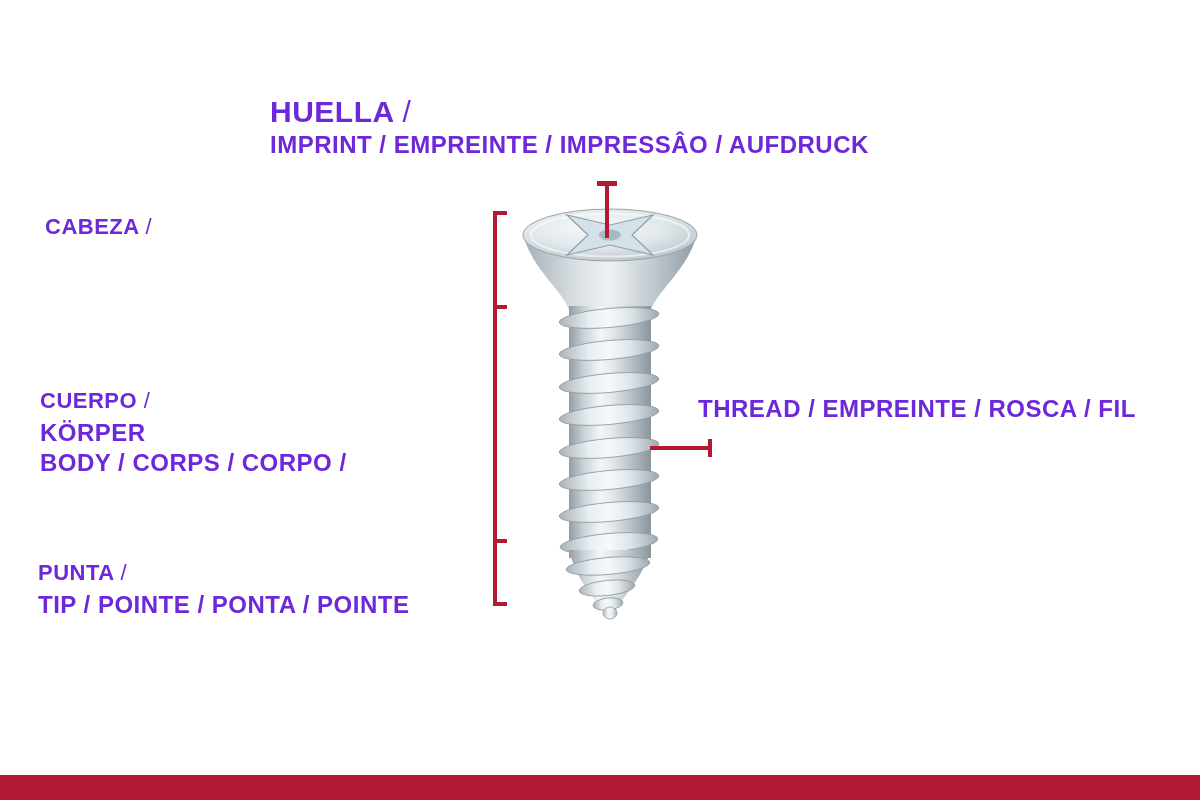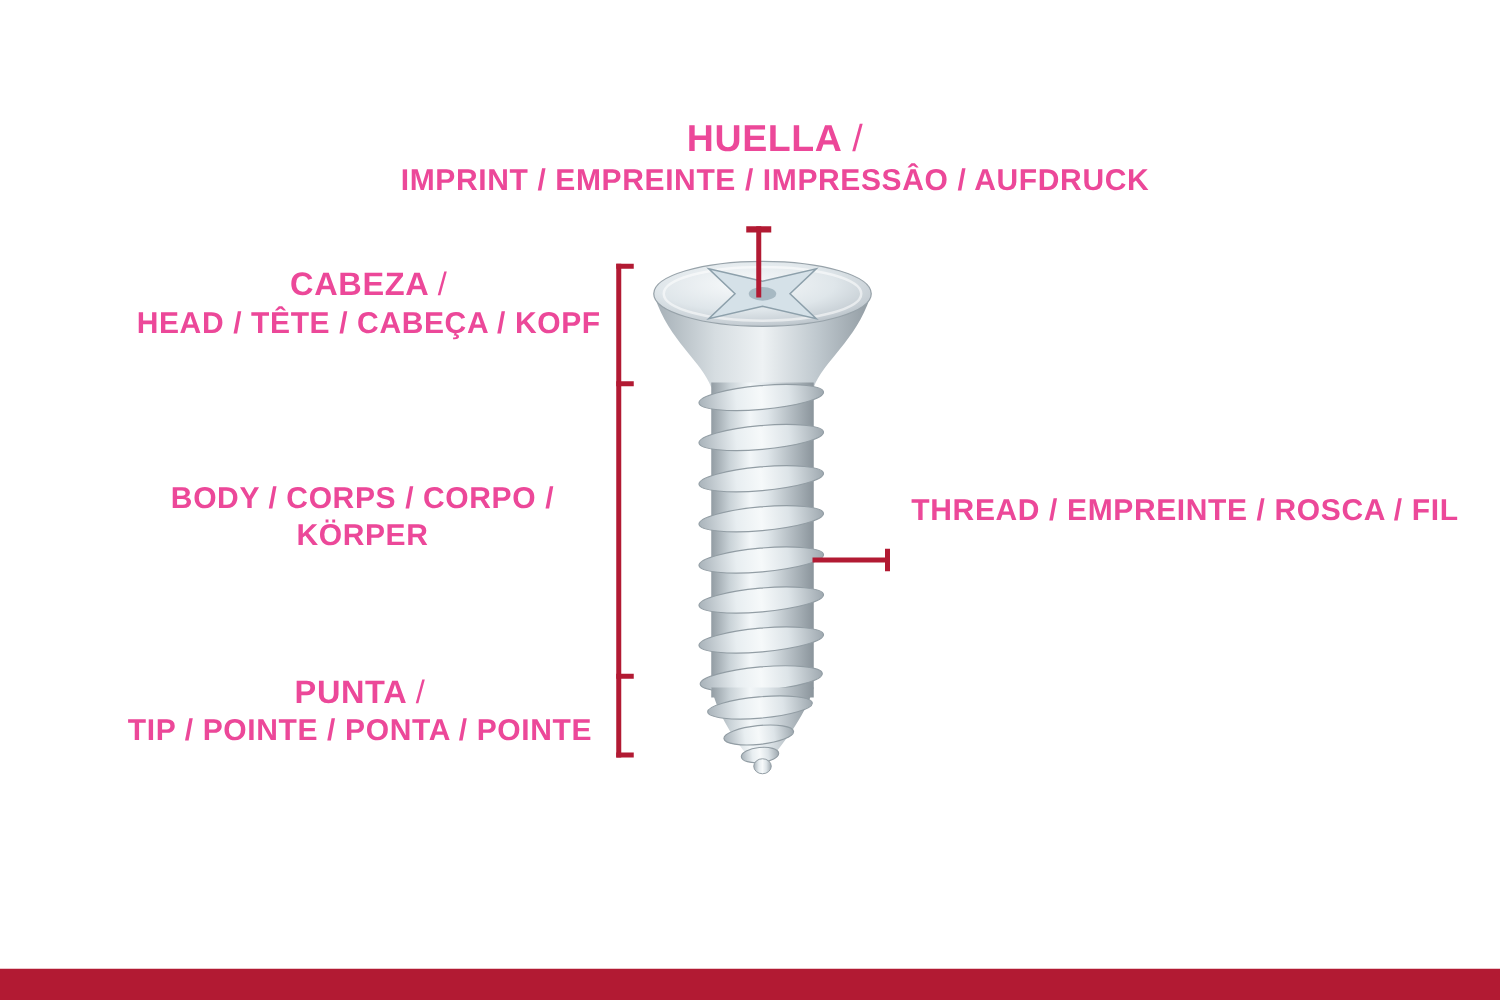--- a/index.html
+++ b/index.html
@@ -4,51 +4,51 @@
 <style>
   html,body{margin:0;padding:0;}
   body{
     width:1200px;height:800px;position:relative;overflow:hidden;
     background:#ffffff;
     font-family:"Liberation Sans", sans-serif;
     color:#3a3531;
   }
   .label-block{
     position:absolute;
-    text-align:center;
-    color:#ec4899;
+    text-align:left;
+    color:#6d28d9;
     letter-spacing:.5px;
   }
-  .term-line{font-size:26px;line-height:34px;font-weight:700;}
+  .term-line{font-size:22px;line-height:34px;font-weight:700;}
   .term-line .slash{font-weight:400;}
   .term-line.big{font-size:30px;line-height:36px;}
   .trans-line{font-size:24px;line-height:30px;font-weight:700;}
   .red{position:absolute;background:#b21a33;z-index:6;}
   #screw-svg{position:absolute;left:505px;top:198px;z-index:2;}
   .footer-bar{position:absolute;left:0;top:775px;width:1200px;height:25px;background:#b21a33;}
 </style>
 </head>
 <body>
 
 <div class="label-block" style="left:270px;top:94px;width:700px;">
   <div class="term-line big"><span>HUELLA</span> <span class="slash">/</span></div>
   <div class="trans-line">IMPRINT / EMPREINTE / IMPRESSÂO / AUFDRUCK</div>
 </div>
 
 <div class="label-block" style="left:45px;top:210px;width:500px;">
   <div class="term-line"><span>CABEZA</span> <span class="slash">/</span></div>
-  <div class="trans-line">HEAD / TÊTE / CABEÇA / KOPF</div>
 </div>
 
 <div class="label-block" style="left:40px;top:384px;width:500px;">
+  <div class="term-line"><span>CUERPO</span> <span class="slash">/</span></div>
+  <div class="trans-line">KÖRPER</div>
   <div class="trans-line">BODY / CORPS / CORPO /</div>
-  <div class="trans-line">KÖRPER</div>
 </div>
 
-<div class="label-block" style="left:38px;top:536px;width:500px;">
+<div class="label-block" style="left:38px;top:556px;width:500px;">
   <div class="term-line"><span>PUNTA</span> <span class="slash">/</span></div>
   <div class="trans-line">TIP / POINTE / PONTA / POINTE</div>
 </div>
 
 <div class="label-block" style="left:698px;top:394px;width:500px;">
   <div class="trans-line">THREAD / EMPREINTE / ROSCA / FIL</div>
 </div>
 
 <div class="red" style="left:597px;top:181px;width:20px;height:5px;"></div>
 <div class="red" style="left:605px;top:181px;width:4px;height:57px;"></div>

